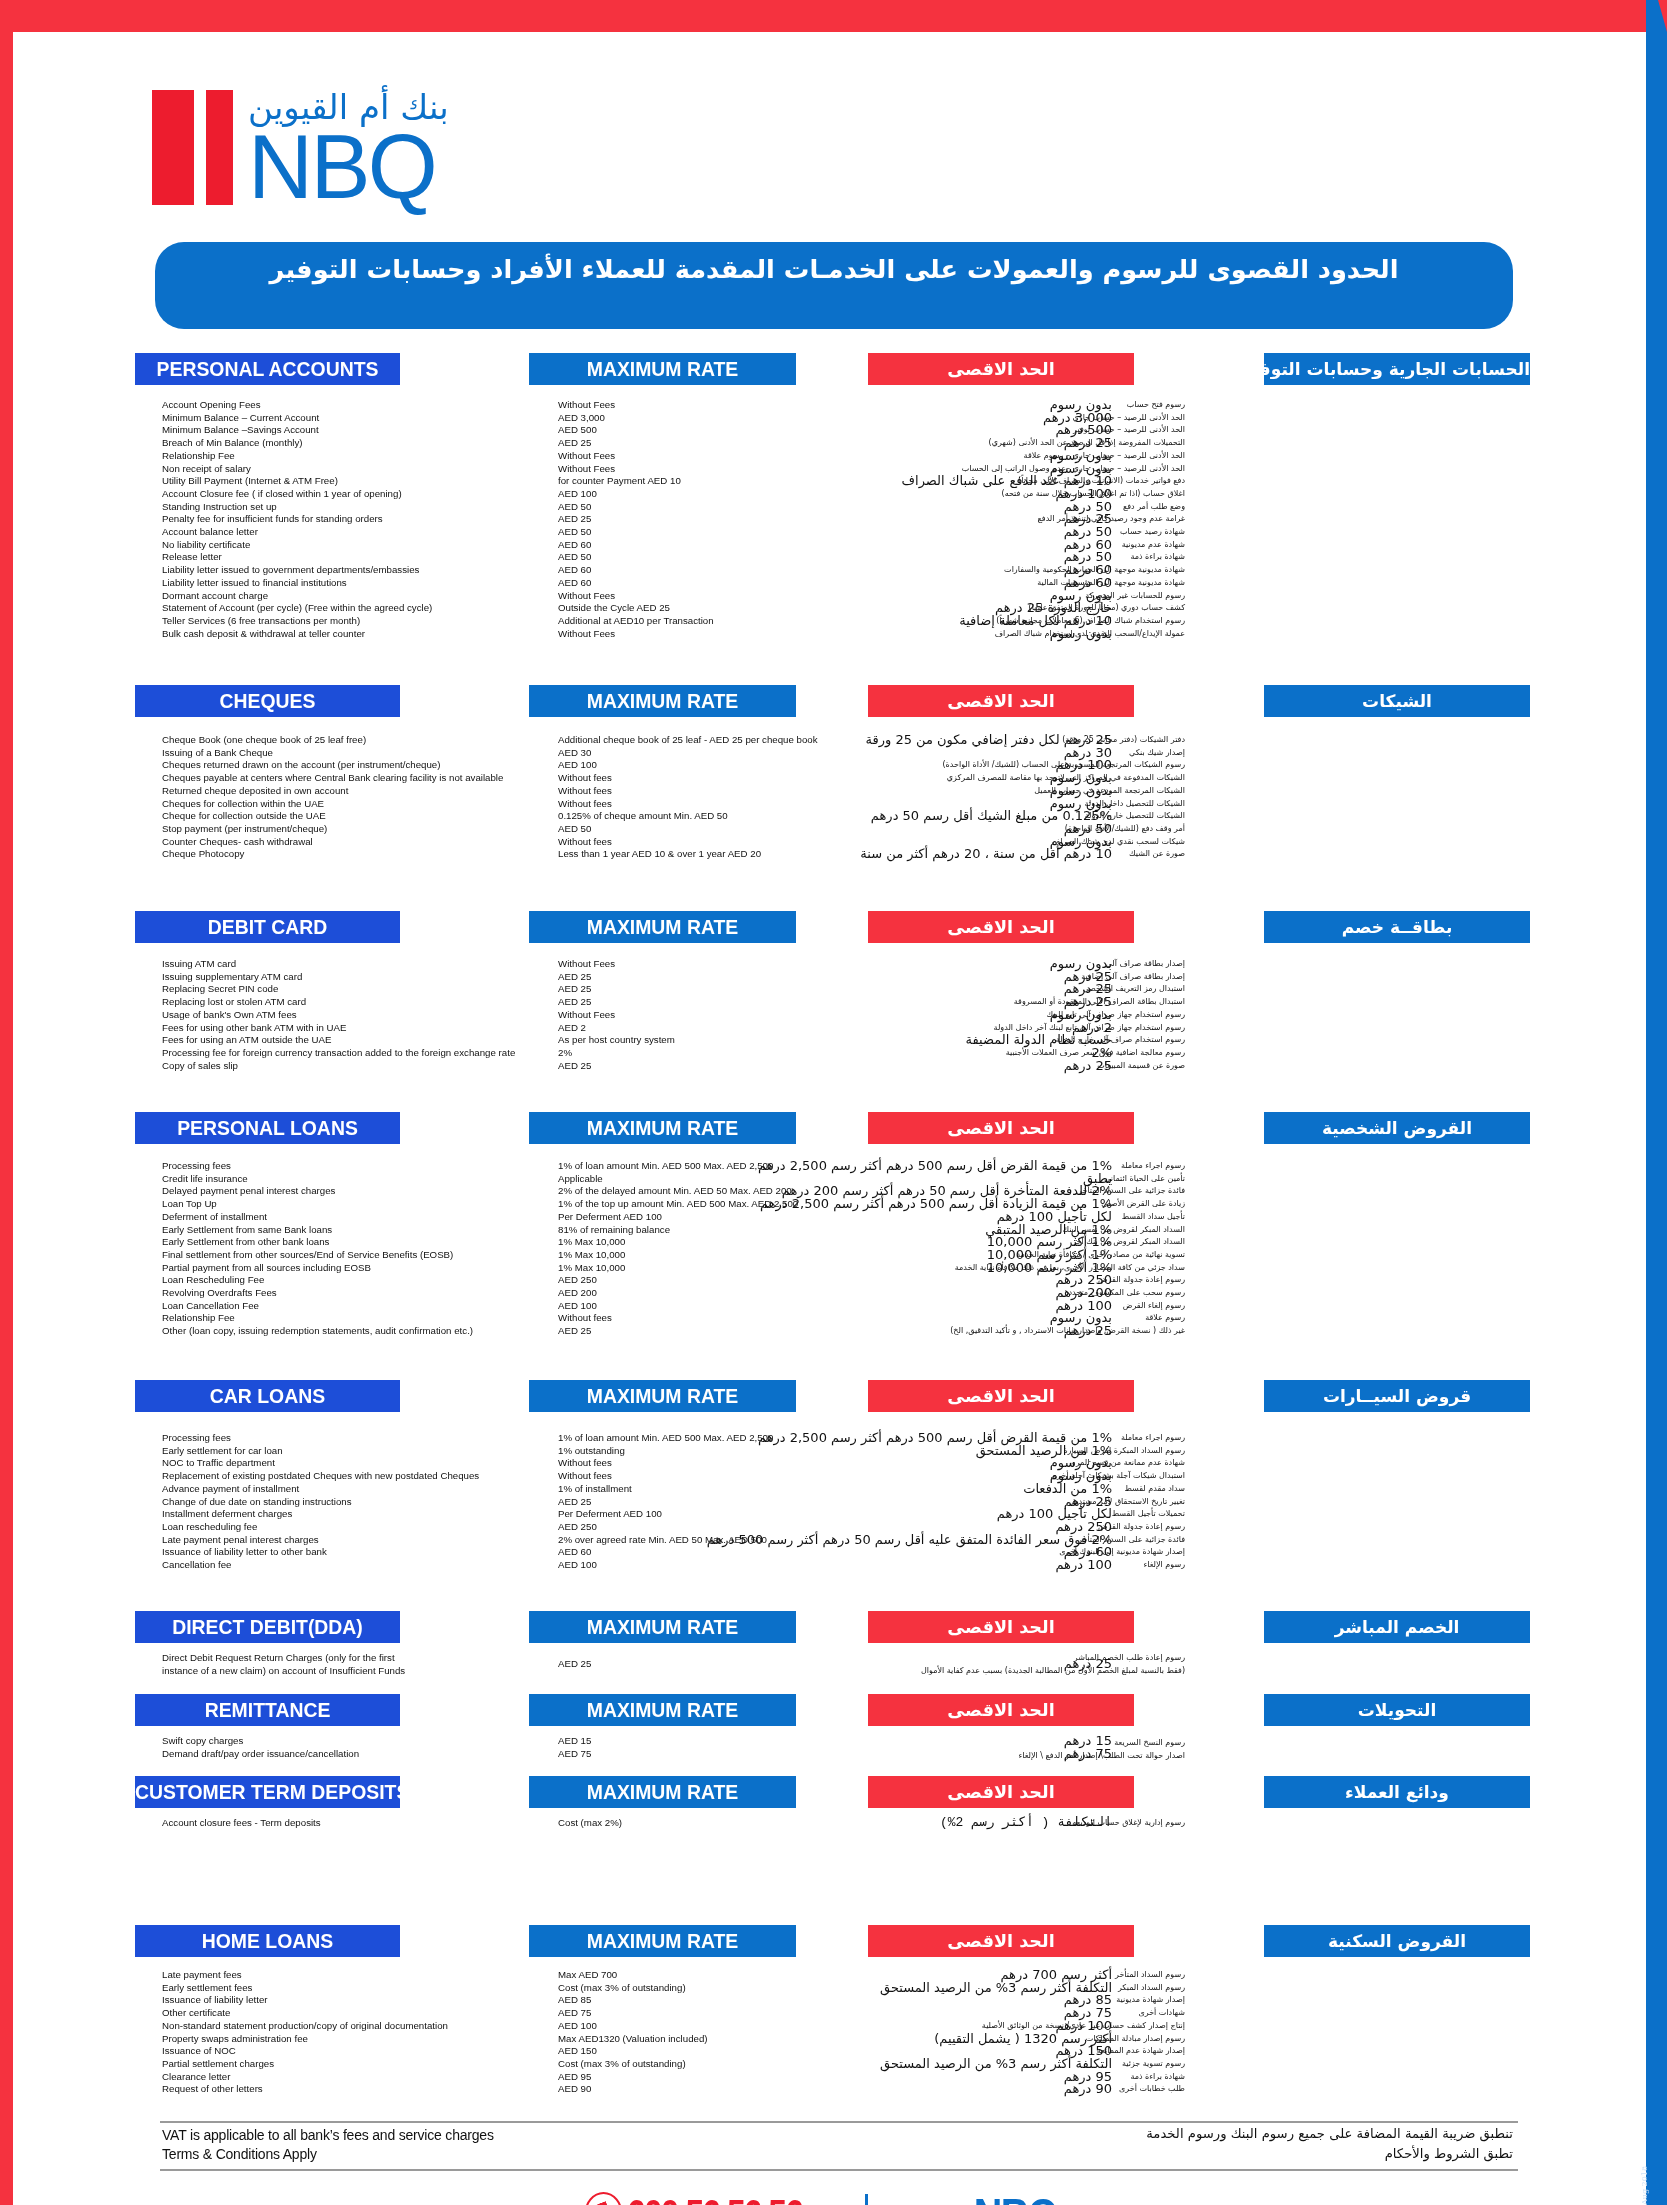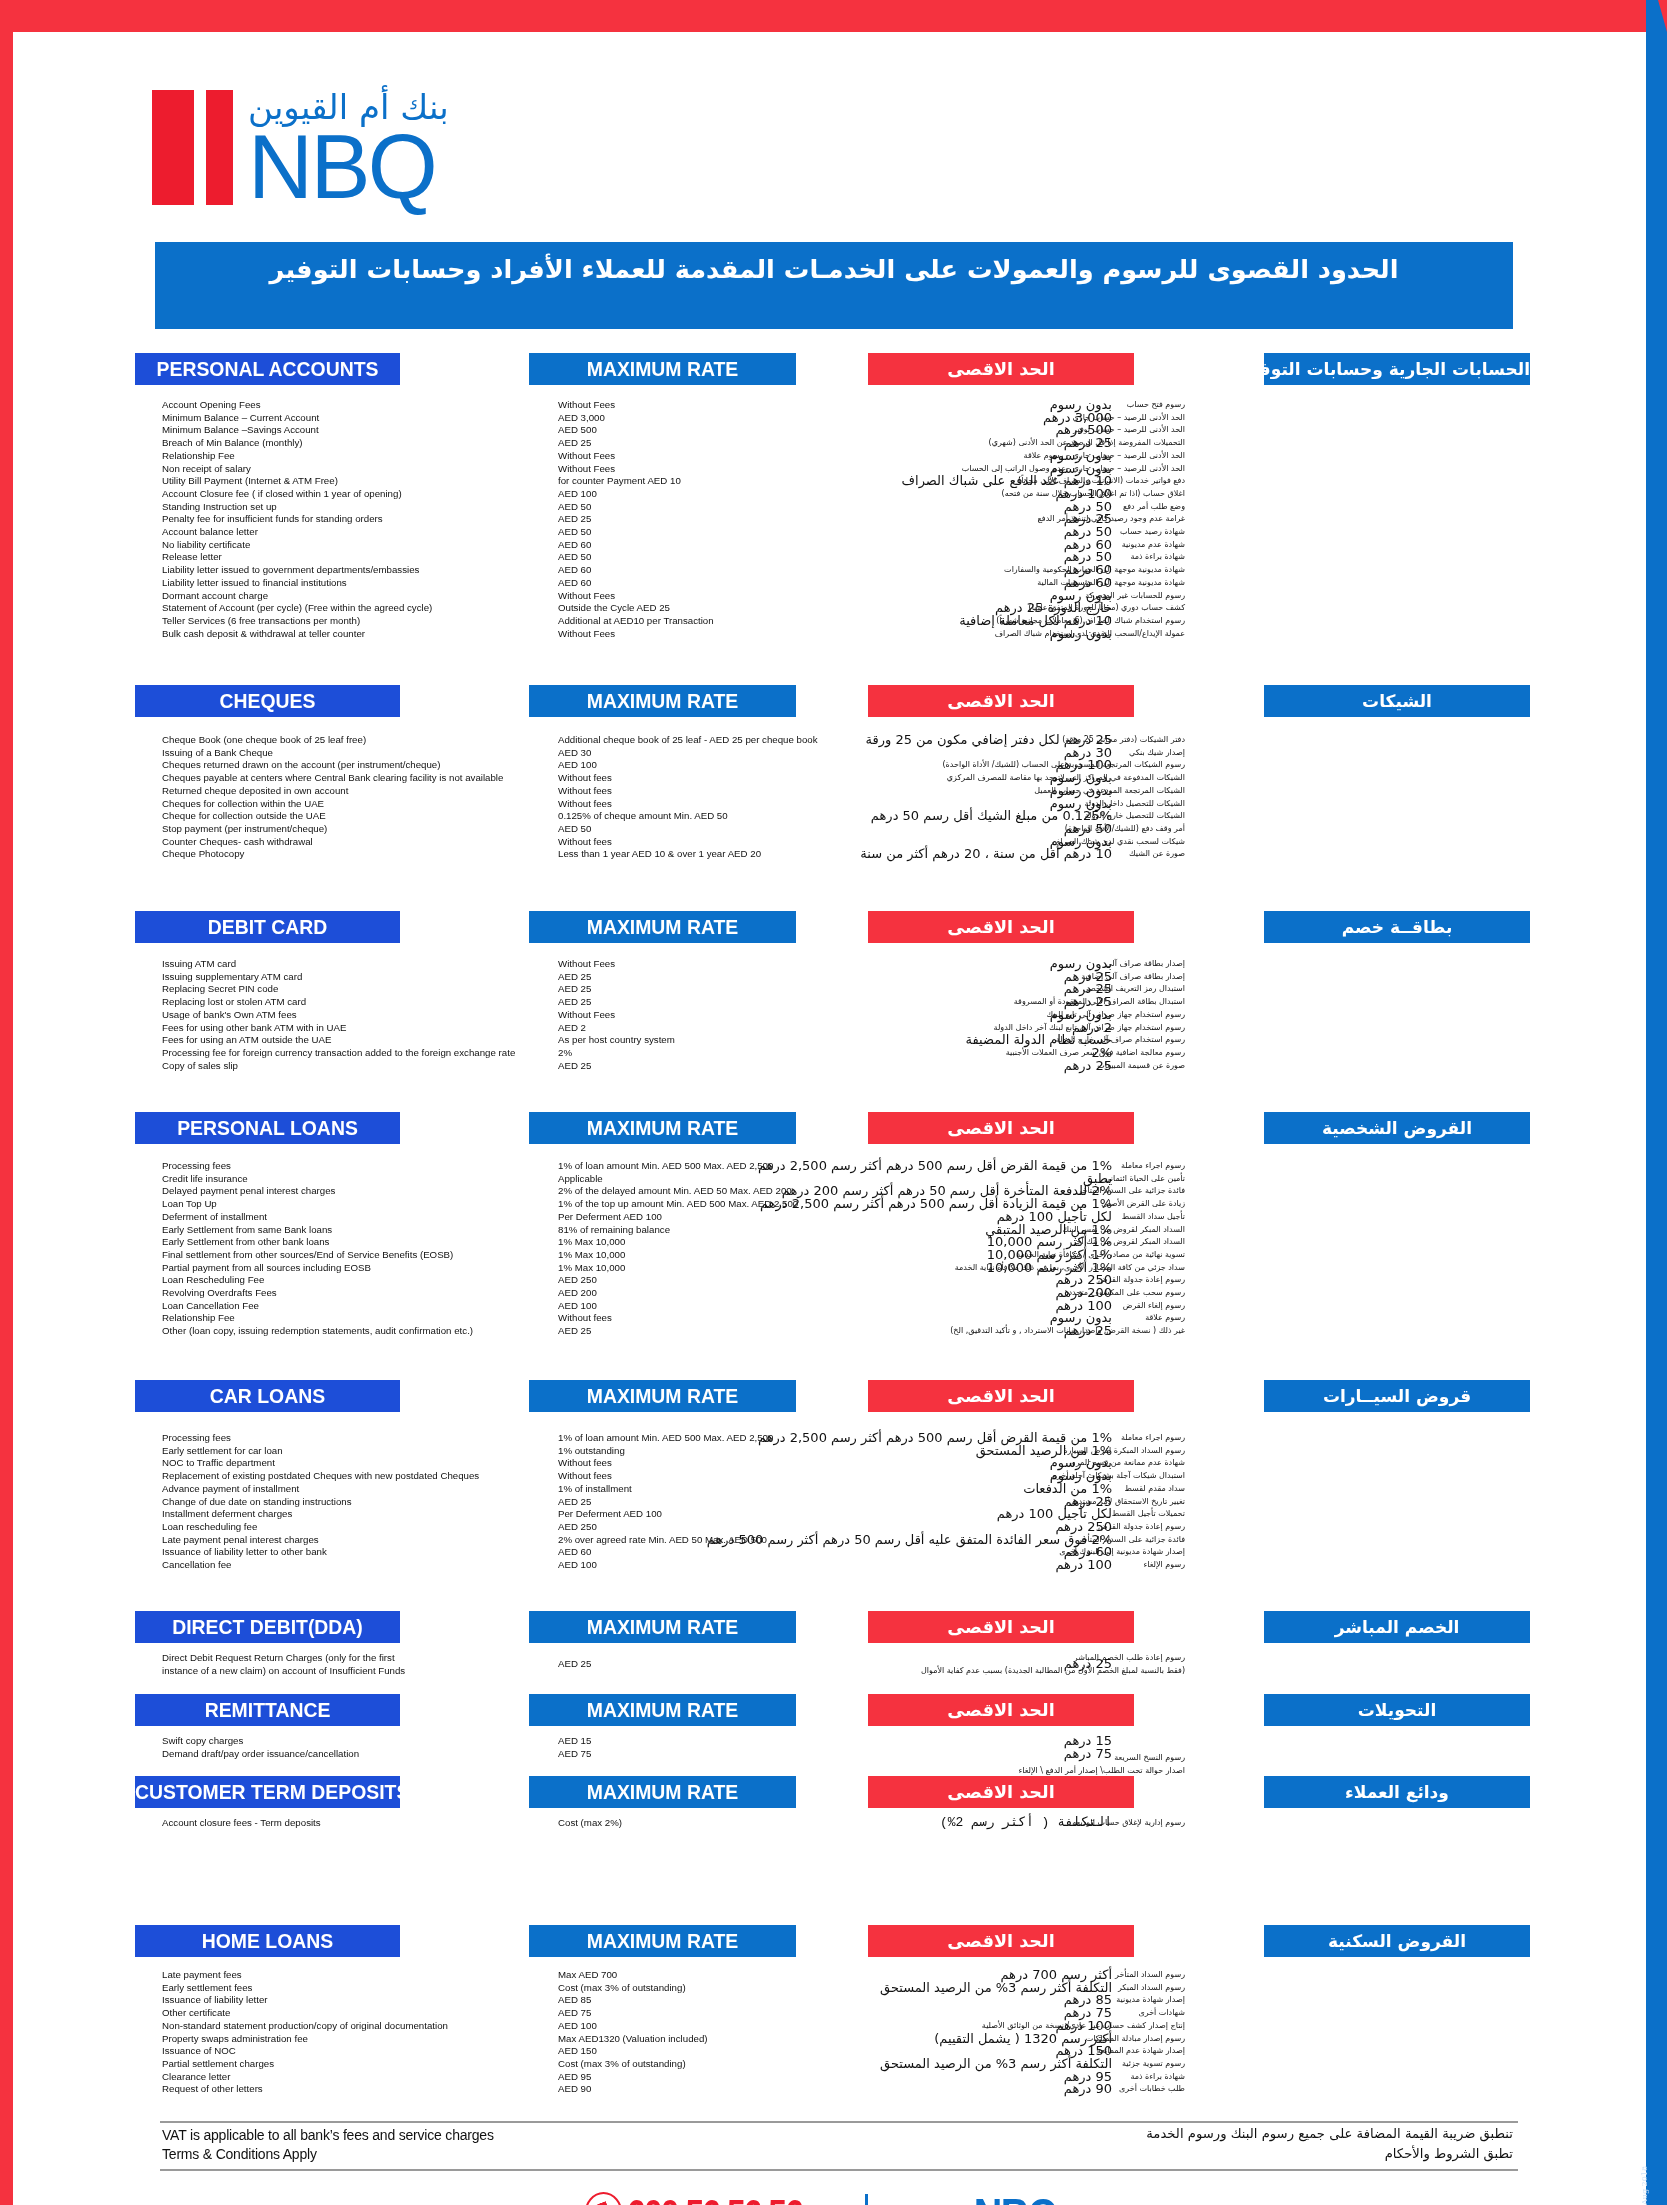--- a/index.html
+++ b/index.html
@@ -9,21 +9,21 @@
   .frame-right{position:absolute;right:0;top:0;width:21px;height:2292px;background:#0b70c9;}
   .frame-tr{position:absolute;right:0;top:0;width:0;height:0;border-top:32px solid #f5323f;border-left:9.7px solid transparent;}
   .side-date{position:absolute;right:2.6px;top:2181px;color:#cfe2f6;font-family:"DejaVu Serif",serif;font-size:8px;transform:rotate(-90deg);transform-origin:center;}
 
   .logo{position:absolute;left:152px;top:90px;height:115px;width:397px;}
   .logo-bar1{position:absolute;left:0;top:0;width:42px;height:115px;background:#ed1c2e;}
   .logo-bar2{position:absolute;left:54px;top:0;width:26.5px;height:115px;background:#ed1c2e;}
   .logo-ar{position:absolute;left:96px;top:-2.6px;color:#0b70c9;font-size:34px;font-family:"DejaVu Sans",sans-serif;direction:rtl;white-space:nowrap;}
   .logo-en{position:absolute;left:96px;top:39px;color:#0b70c9;font-size:90px;line-height:76px;letter-spacing:-2.6px;font-family:"Liberation Sans",sans-serif;}
 
-  .title-box{position:absolute;left:155px;top:242px;width:1358px;height:87px;background:#0b70c9;color:#fff;text-align:center;}
+  .title-box{position:absolute;left:155px;top:242px;width:1358px;height:87px;background:#0b70c9;color:#fff;text-align:center;border-radius:29px;}
   .title-ar{font-family:"DejaVu Sans",sans-serif;font-weight:bold;font-size:25.6px;margin-top:11.5px;direction:rtl;}
   .title-en{font-size:23px;margin-top:1.8px;letter-spacing:-0.4px;}
 
   .sec{position:absolute;left:0;width:1667px;}
   .hdr{position:absolute;height:32px;color:#fff;font-weight:bold;text-align:center;line-height:32px;white-space:nowrap;}
   .h-en{left:135px;width:265px;background:#1d4ed8;font-size:19.4px;}
   .h-rate{left:529px;width:267px;background:#0b70c9;font-size:19.4px;}
   .h-arrate{left:868px;width:266px;background:#f5323f;font-size:17.6px;font-family:"DejaVu Sans",sans-serif;direction:rtl;}
   .h-ar{left:1264px;width:266px;background:#0b70c9;font-size:17px;font-family:"DejaVu Sans",sans-serif;direction:rtl;}
   .col{position:absolute;font-size:9.7px;line-height:12.7px;white-space:nowrap;}
@@ -420,21 +420,21 @@
         <span class="row">Demand draft/pay order issuance/cancellation</span>
       </div>
       <div class="col c-rate" style="top: 41px;">
         <span class="row">AED 15</span>
         <span class="row">AED 75</span>
       </div>
       <div class="col c-arrate" style="top: 41px;">
         <span class="row">15 درهم</span>
         <span class="row">75 درهم</span>
       </div>
-      <div class="col c-ar" style="top: 58px;">
+      <div class="col c-ar" style="top: 43px;">
         <span class="row">رسوم النسخ السريعة</span>
         <span class="row">اصدار حوالة تحت الطلب\ إصدار أمر الدفع \ الإلغاء</span>
       </div>
     </div>
     <div class="sec" style="top: 1776px;">
       <div class="hdr h-en">CUSTOMER TERM DEPOSITS</div>
       <div class="hdr h-rate">MAXIMUM RATE</div>
       <div class="hdr h-arrate">الحد الاقصى</div>
       <div class="hdr h-ar">ودائع العملاء</div>
       <div class="col c-en" style="top: 41px;">

